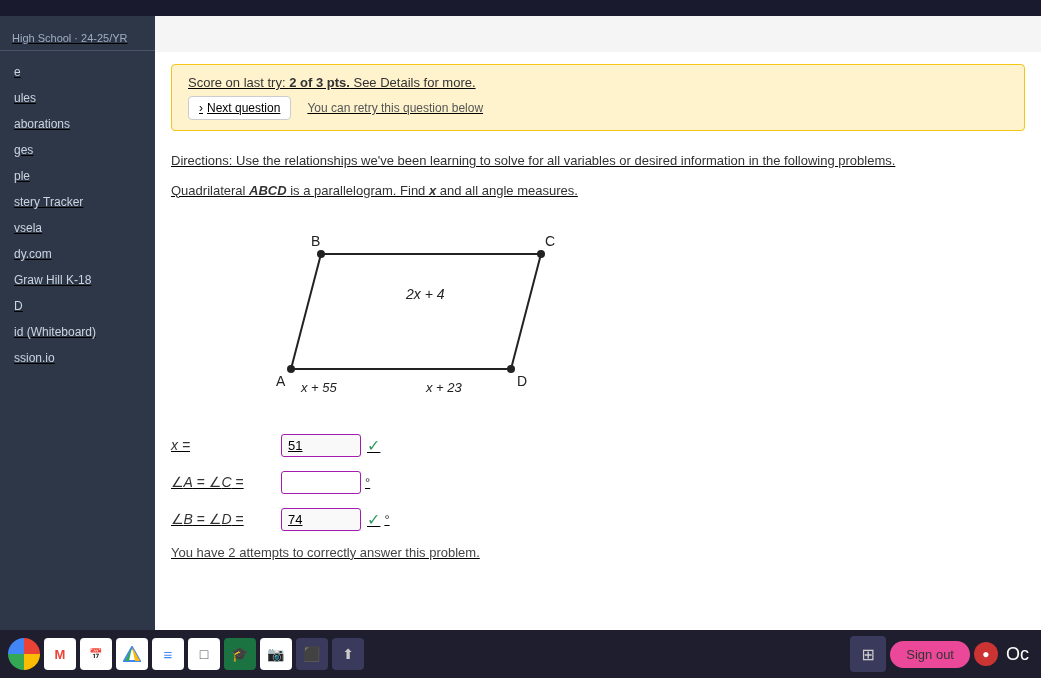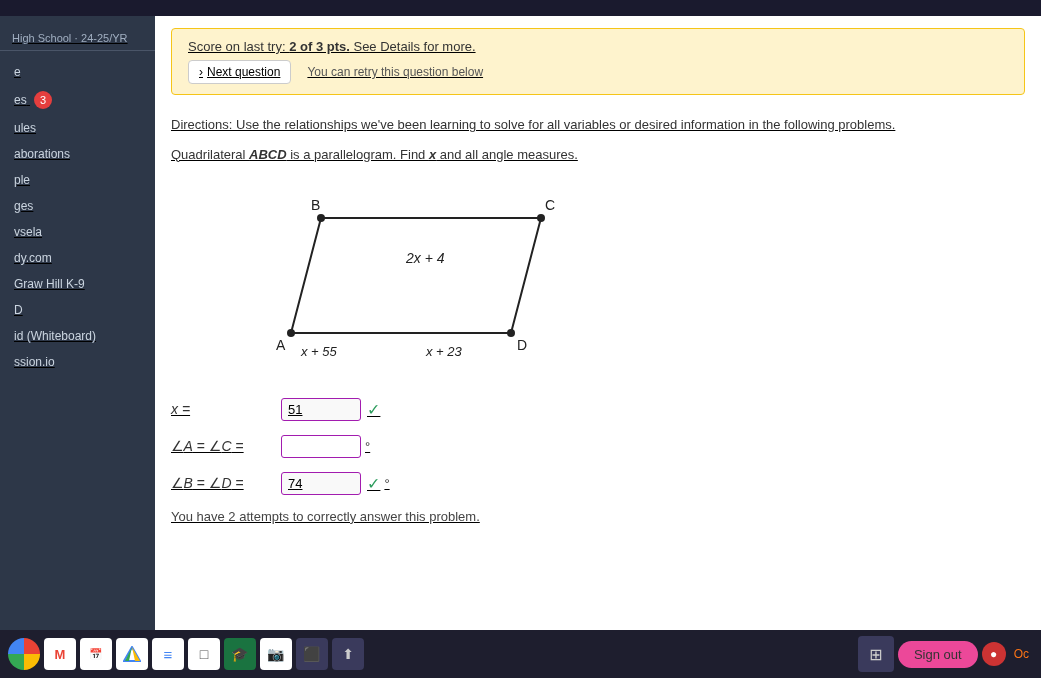--- a/index.html
+++ b/index.html
@@ -57,20 +57,21 @@
       margin-left: 4px;
     }
 
     
     .main-content {
       flex: 1;
       padding: 0;
       background: white;
       overflow-y: auto;
       position: relative;
+      margin-top: 36px;
     }
 
     
     .score-banner {
       background: #fef3cd;
       border: 1px solid #f5c518;
       border-radius: 4px;
       padding: 10px 16px;
       margin: 12px 16px 10px 16px;
     }
@@ -214,43 +215,42 @@
 <body>
 
 <div class="screen">
 
   <div class="sidebar">
     <div class="sidebar-header">High School · 24-25/YR</div>
     <div class="sidebar-item">
       <span>e</span>
     </div>
     <div class="sidebar-item">
-      <span>es</span>
-      <span class="sidebar-badge">3</span>
-    </div>
-    <div class="sidebar-item">
       <span>ules</span>
     </div>
     <div class="sidebar-item">
       <span>aborations</span>
     </div>
     <div class="sidebar-item">
+      <span>ges</span>
+    </div>
+    <div class="sidebar-item">
       <span>ple</span>
     </div>
     <div class="sidebar-item">
-      <span>ges</span>
+      <span>stery Tracker</span>
     </div>
     <div class="sidebar-item">
       <span>vsela</span>
     </div>
     <div class="sidebar-item">
       <span>dy.com</span>
     </div>
     <div class="sidebar-item">
-      <span>Graw Hill K-9</span>
+      <span>Graw Hill K-18</span>
     </div>
     <div class="sidebar-item">
       <span>D</span>
     </div>
     <div class="sidebar-item">
       <span>id (Whiteboard)</span>
     </div>
     <div class="sidebar-item">
       <span>ssion.io</span>
     </div>
@@ -355,14 +355,14 @@
   <div class="taskbar-icon" style="background:#3a3a5c; border-radius:4px; width:32px; height:32px; font-size:14px; color:#ccc; display:flex; align-items:center; justify-content:center;">⬆</div>
 
   <div class="taskbar-spacer"></div>
 
   <div class="taskbar-icon" style="background:#3a3a5c; border-radius:4px; width:36px; height:36px; font-size:16px; color:#ccc; display:flex; align-items:center; justify-content:center;">⊞</div>
 
   <button class="sign-out-btn">Sign out</button>
 
   <div class="taskbar-icon" style="background:#cc3333; border-radius:50%; width:24px; height:24px; font-size:12px; color:white; display:flex; align-items:center; justify-content:center;">●</div>
 
-  <div style="color:#f97316; font-size:12px; padding: 0 4px;">Oc</div>
+  <div style="color:#ffffff; font-size:18px; padding: 0 4px;">Oc</div>
 </div>
 
 </body></html>

